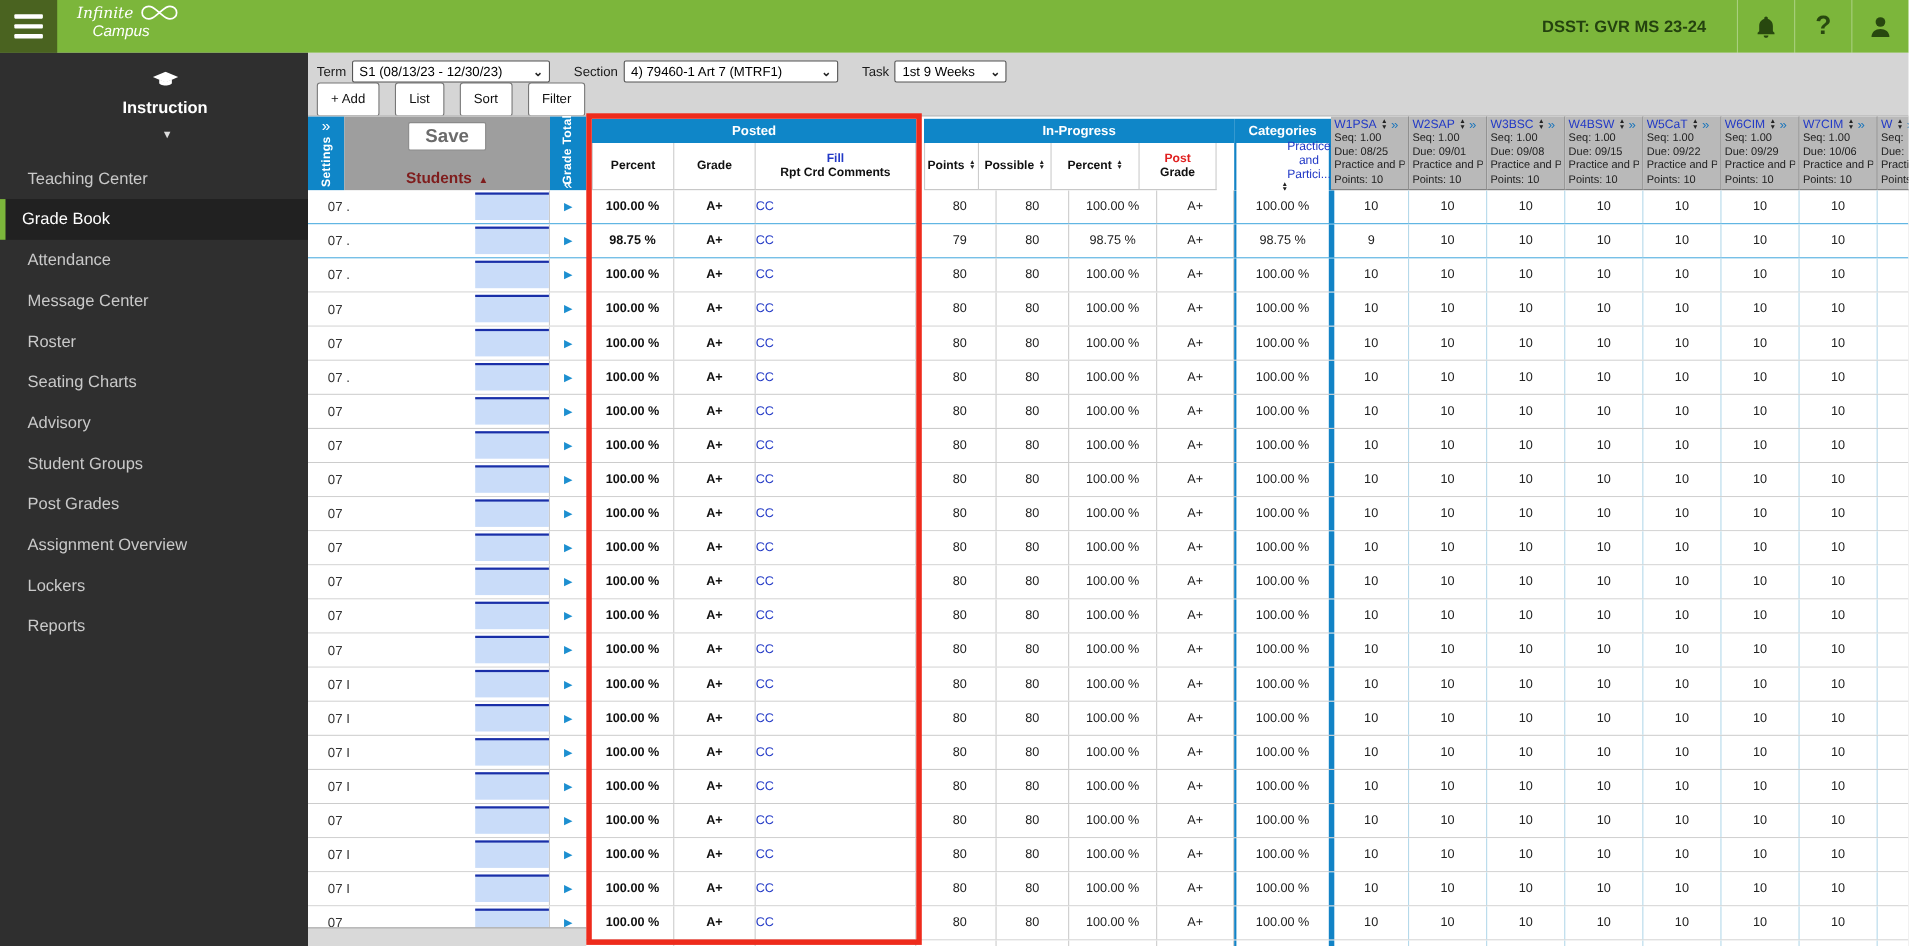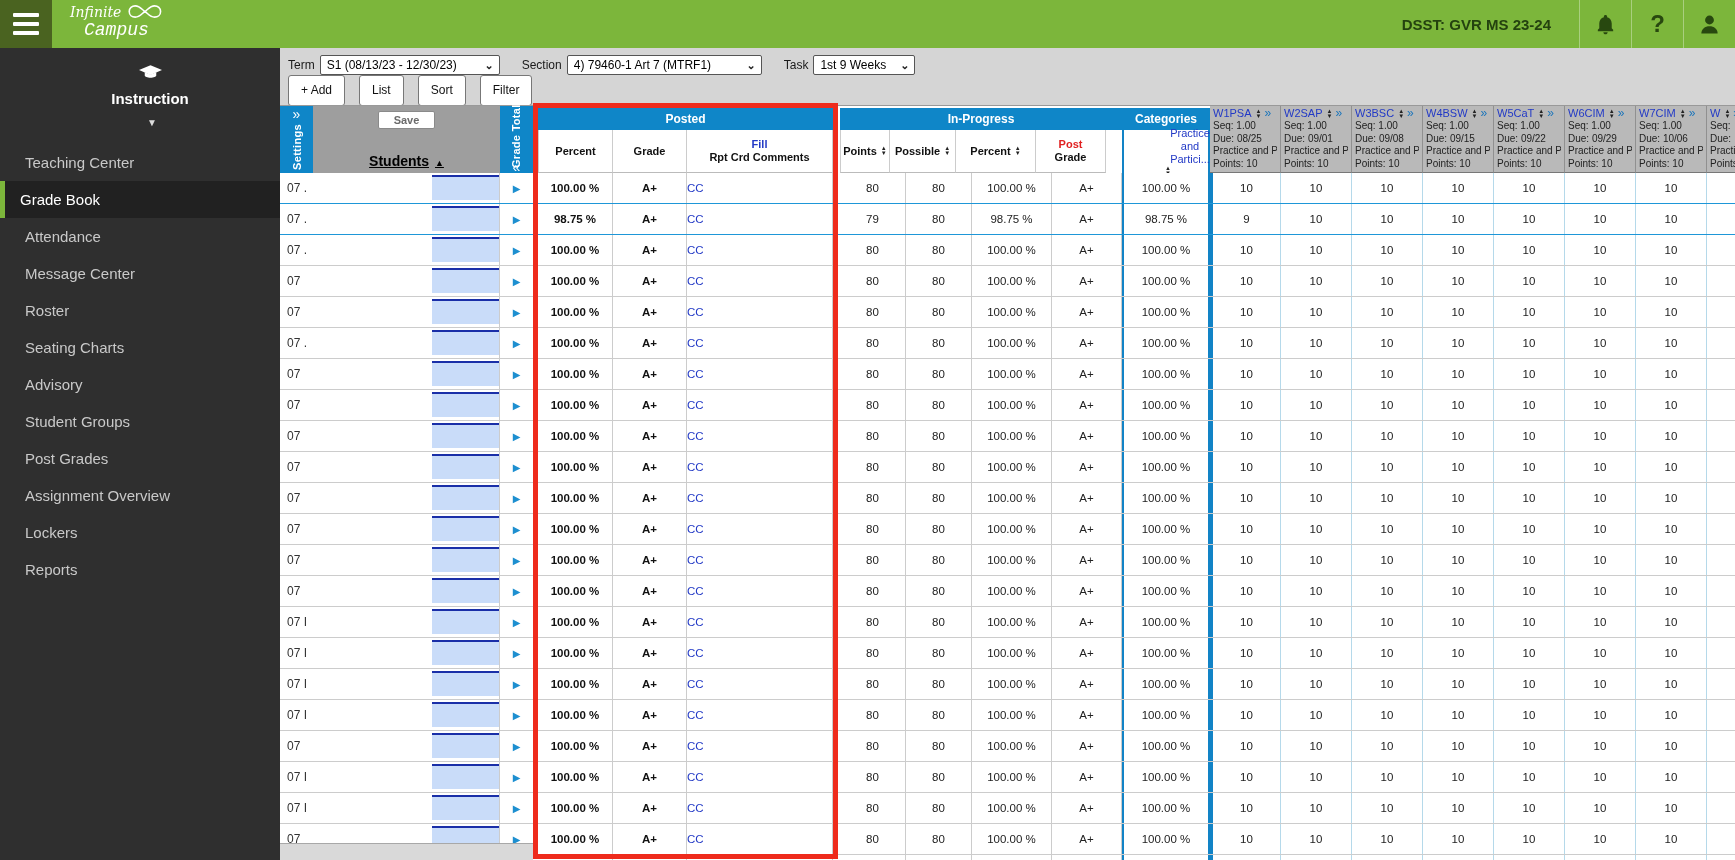--- a/index.html
+++ b/index.html
@@ -4,21 +4,21 @@
 <style>
   * { box-sizing: border-box; margin: 0; padding: 0; }
   html,body { width:1735px; height:860px; overflow:hidden; font-family:"Liberation Sans", sans-serif; background:#fff; }
 
   
   .topbar { position:absolute; left:0; top:0; width:1735px; height:48px; background:#7cb63b; display:flex; align-items:stretch; }
   .hamburger { width:52px; height:48px; background:#4a6320; display:flex; flex-direction:column; justify-content:center; align-items:center; gap:5px; cursor:pointer; }
   .hamburger i { display:block; width:26px; height:4px; background:#fff; border-radius:1px; }
   .logo { display:flex; align-items:center; margin-left:14px; color:#fff; position:relative; width:150px; }
   .logo .l1 { position:absolute; left:4px; top:4px; font-family:"DejaVu Serif", serif; font-style:italic; font-size:14px; }
-  .logo .l2 { position:absolute; left:18px; top:20px; font-family:Liberation Mono, monospace; font-style:italic; font-size:18px;text-align:right; }
+  .logo .l2 { position:absolute; left:18px; top:20px; font-family:Liberation Sans, sans-serif; font-style:italic; font-size:14px;text-align:right; }
   .logo svg { position:absolute; left:58px; top:2px; }
   .topbar .spacer { flex:1; }
   .district { display:flex; align-items:center; font-size:15px; font-weight:bold; color:#24420f; padding-right:28px; }
   .icon-cell { width:52px; display:flex; align-items:center; justify-content:center; border-left:1px solid rgba(255,255,255,.35); cursor:pointer; }
   .qmark { font-size:24px; font-weight:bold; color:#28480f; font-family:"Liberation Sans", sans-serif; }
 
   
   .sidebar { position:absolute; left:0; top:48px; width:280px; bottom:0; background:#2f2f2f; color:#c9c9c9; }
   .side-header { display:flex; align-items:center; gap:10px; padding:17px 0 16px 20px; color:#fff; font-weight:bold; font-size:15px; cursor:pointer;flex-direction:column; }
   .side-header .caret { font-size:10px; color:#ddd; margin-left:4px; }
@@ -38,22 +38,22 @@
   
   .grid { position:absolute; left:0; top:57px; right:0; bottom:0; background:#fff; border-top:1px solid #999; }
   .ghead { position:relative; height:67px; background:#fff; }
   .band { position:absolute; top:0; bottom:0; background:#0f86c8; color:#fff; display:flex; flex-direction:column; align-items:center; justify-content:flex-start; cursor:pointer; }
   .band-set { left:0; width:33px; }
   .band-gt { left:220px; width:33px; }
   .band .chev { font-size:14px; line-height:12px; padding-top:2px; }
   .band .vtext { flex:1; display:flex; align-items:center; justify-content:center; }
   .band .vtext span { transform:rotate(-90deg); white-space:nowrap; font-size:11px; font-weight:bold; letter-spacing:.3px; }
   .hstudents { position:absolute; left:33px; width:187px; top:0; bottom:0; background:#9e9e9e; display:flex; flex-direction:column; align-items:center; justify-content:space-between; padding:5px 0 4px; }
-  .save-btn { background:#fff; border:1px solid #8a8a8a; border-radius:2px; color:#6b6b6b; font-weight:bold; font-size:11px; padding:2px 15px; cursor:pointer; }
-  .students-lbl { color:#000000; font-weight:bold; font-size:14px; cursor:pointer;text-decoration:underline; }
+  .save-btn { background:#fff; border:1px solid #8a8a8a; border-radius:2px; color:#6b6b6b; font-weight:bold; font-size:17px; padding:2px 15px; cursor:pointer; }
+  .students-lbl { color:#7f1d1d; font-weight:bold; font-size:14px; cursor:pointer; }
   .students-lbl .asc { font-size:9px; margin-left:6px; }
   .hgroup { position:absolute; top:2px; bottom:0; }
   .hg-posted { left:258px; width:295px; }
   .hg-inprog { left:560px; width:282px; }
   .hg-cats   { left:842px; width:88px; }
   .gbar { height:22px; background:#0f86c8; color:#fff; font-weight:bold; font-size:12px; display:flex; align-items:center; justify-content:center; }
   .gcols { display:flex; height:43px; background:#fff; }
   .gcol { border-right:1px solid #ccc; border-bottom:1px solid #bbb; display:flex; flex-direction:column; align-items:center; justify-content:center; font-size:11px; font-weight:bold; color:#111; line-height:13px; text-align:center; }
   .gcol:first-child { border-left:1px solid #ccc; }
   .sort { display:inline-flex; flex-direction:column; font-size:6px; line-height:5px; color:#222; margin-left:4px; vertical-align:middle; cursor:pointer; }
@@ -68,21 +68,21 @@
   .aname-row { display:flex; align-items:center; font-size:11px; line-height:13px; white-space:nowrap; }
   .aname { font-size:11px; }
   .achev { color:#1b75bb; font-size:12px; margin-left:3px; cursor:pointer; }
   .aline { font-size:10px; color:#222; line-height:12.5px; white-space:nowrap; overflow:hidden; }
 
   
   .gbody { position:absolute; left:0; top:67px; right:0; bottom:0; overflow:hidden; }
   .row { display:flex; height:31px; border-bottom:1px solid #ccc; background:#fff; position:relative; }
   .row.blue-b { border-bottom:1px solid #1e97d8; }
   .cell { flex:none; display:flex; align-items:center; justify-content:center; font-size:11.5px; color:#222; border-right:1px solid #ccc; overflow:hidden; }
-  .c-student { width:220px; justify-content:flex-start; padding-left:7px; font-size:12px; color:#333; position:relative; }
+  .c-student { width:220px; justify-content:flex-start; padding-left:18px; font-size:12px; color:#333; position:relative; }
   .redact { position:absolute; left:152px; top:2px; bottom:3px; width:69px; background:#c9dcf9; border-top:2px solid #1a2fa8; }
   .c-exp { width:33px; border-right:none; cursor:pointer; }
   .c-exp .tri { color:#1d8fd0; font-size:10px; }
   .gap5 { width:5px; border:none; }
   .gap7 { width:7px; border:none; }
   .c-pct { width:75px; font-weight:bold; color:#111; }
   .c-grd { width:74px; font-weight:bold; color:#111; }
   .c-com { width:146px; justify-content:flex-start; padding-right:8px; }
   .c-pts { width:66px; }
   .c-pos { width:66px; }

